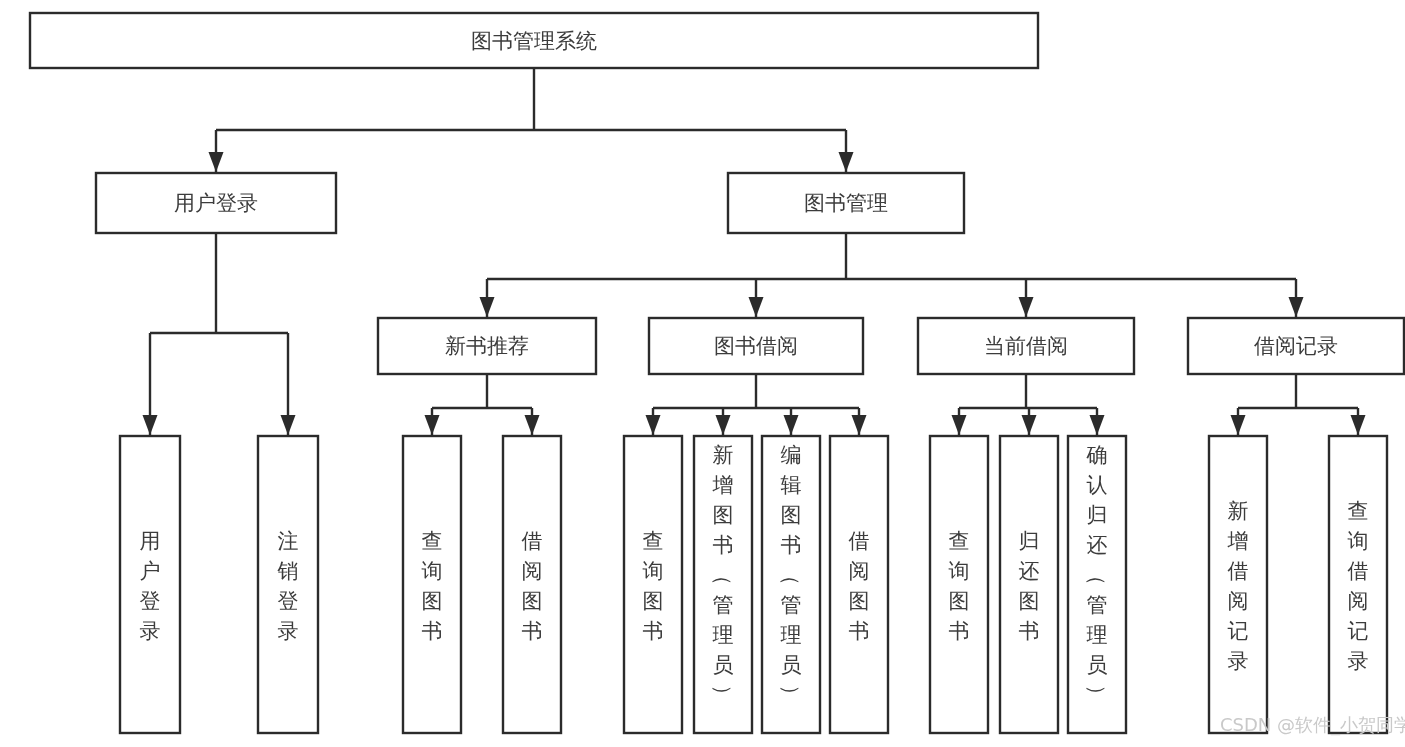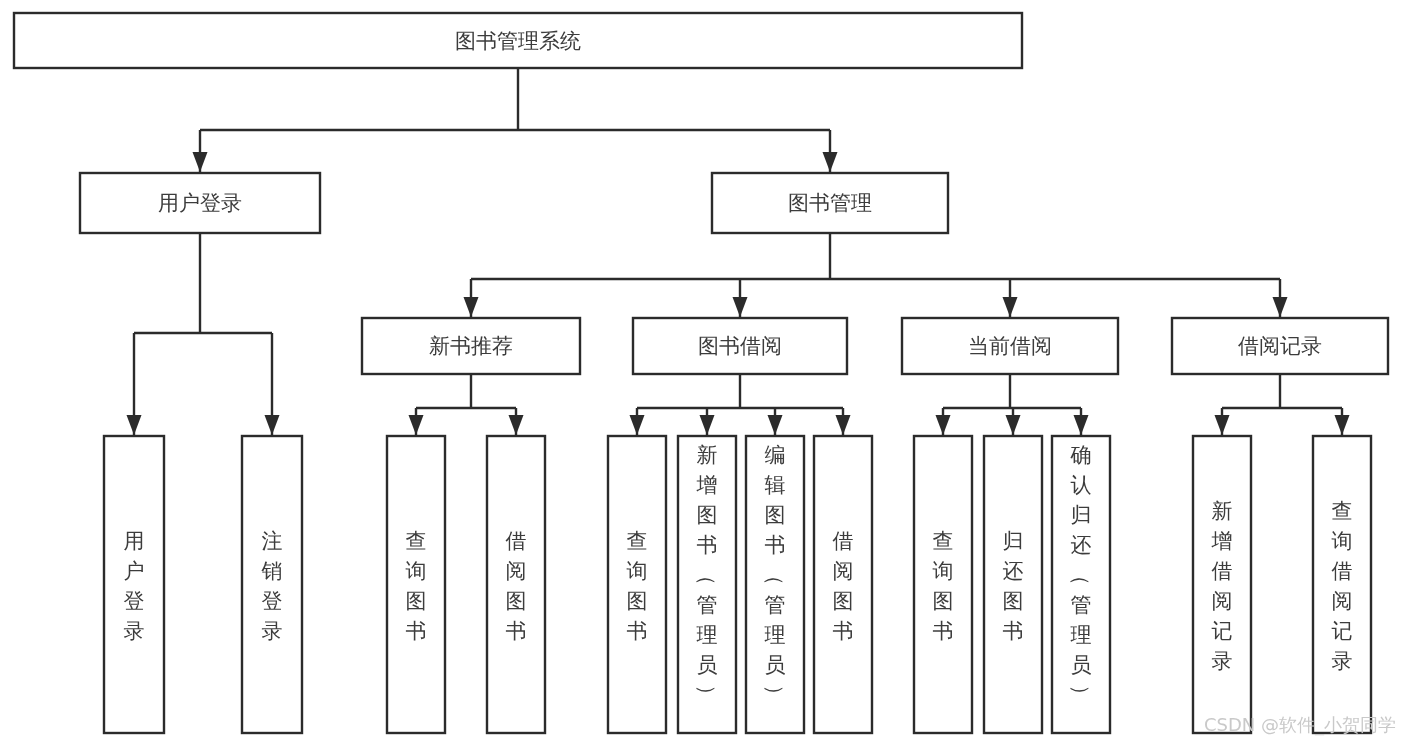--- a/index.html
+++ b/index.html
@@ -10,21 +10,21 @@
   }
   body {
     width: 1405px;
     height: 747px;
     position: relative;
     overflow: hidden;
     font-family: "DejaVu Sans", "Liberation Sans", sans-serif;
   }
   #diagram-root {
     position: absolute;
-    left: 0;
+    left: 16px;
     top: 0;
     width: 1377px;
     height: 747px;
   }
   svg.tree-canvas {
     display: block;
     width: 1405px;
     height: 747px;
   }
   .node-box {

